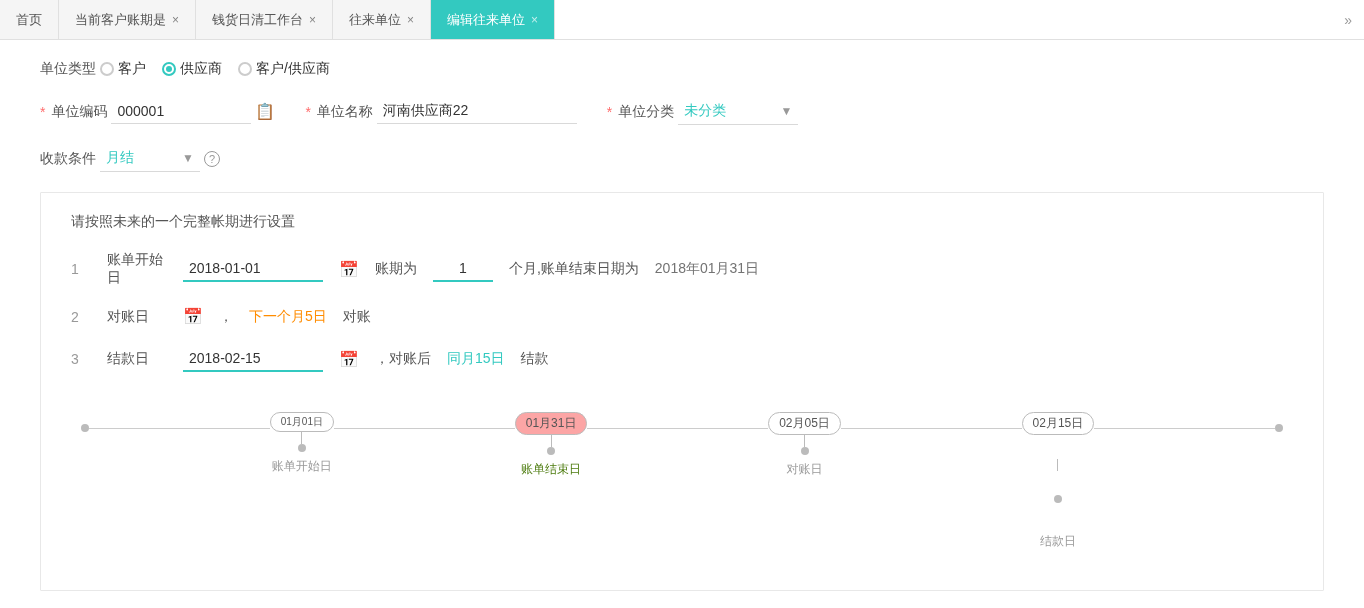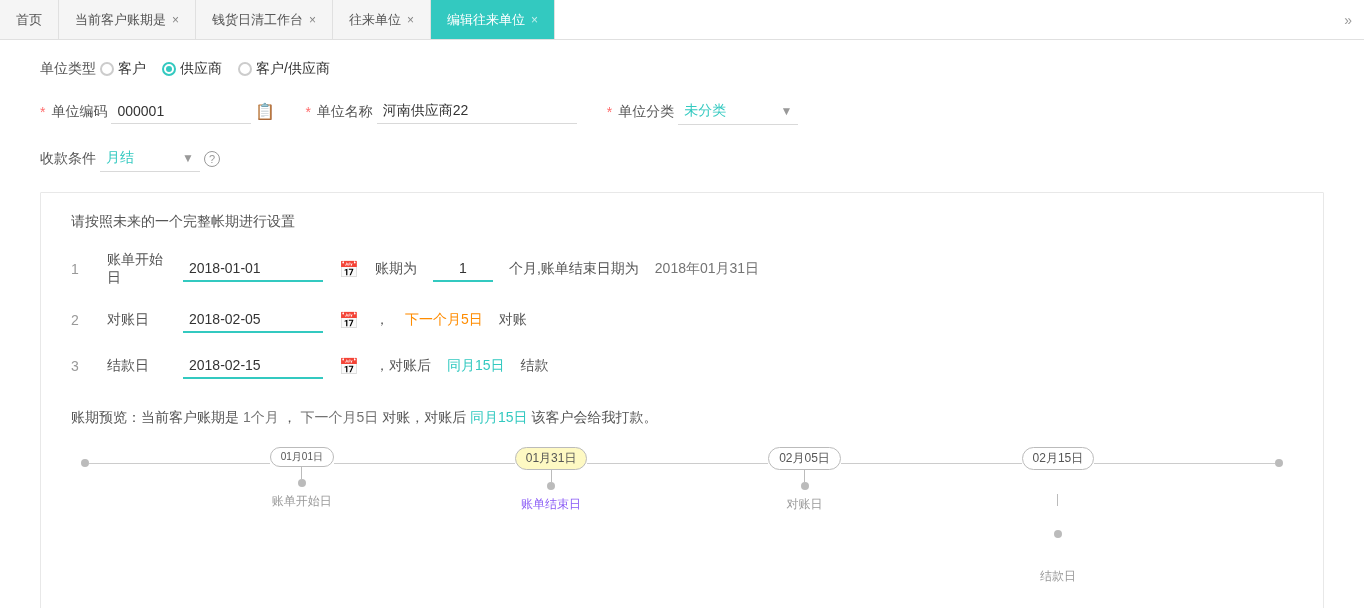--- a/index.html
+++ b/index.html
@@ -317,68 +317,58 @@
       <span class="cal-icon">📅</span>
       <span class="inline-text">账期为</span>
       <input class="small-input" type="text" value="1" style="">
       <span class="inline-text">个月,账单结束日期为</span>
       <span class="orange-text">2018年01月31日</span>
     </div>
 
     <div class="period-row">
       <span class="period-num">2</span>
       <span class="period-field-label">对账日</span>
-      <input class="period-input" type="text" value="2018-02-05" style="">
       <span class="cal-icon">📅</span>
       <span class="inline-text">，</span>
       <span style="color:#ff8c00;">下一个月5日</span>
       <span class="inline-text"> 对账</span>
     </div>
 
     <div class="period-row">
       <span class="period-num">3</span>
       <span class="period-field-label">结款日</span>
       <input class="period-input" type="text" value="2018-02-15" style="">
       <span class="cal-icon">📅</span>
       <span class="inline-text">，对账后</span>
       <span class="teal-text"> 同月15日</span>
       <span class="inline-text"> 结款</span>
     </div>
 
     <div class="preview-section">
-      <div class="preview-line">
-        <span>账期预览：当前客户账期是</span>
-        <span class="orange-text">1个月</span>
-        <span>，</span>
-        <span class="orange-text">下一个月5日</span>
-        <span> 对账，对账后 </span>
-        <span class="teal-text">同月15日</span>
-        <span> 该客户会给我打款。</span>
-      </div>
 
       <div style="display:flex; align-items:flex-start; padding: 0 10px; margin-top: 10px;">
 
         <div style="display:flex;flex-direction:column;align-items:center;margin-top:12px;">
           <div style="width:8px;height:8px;border-radius:50%;background:#bbb;"></div>
         </div>
 
         <div style="flex:1;height:1px;background:#ccc;margin-top:16px;"></div>
         <div style="display:flex;flex-direction:column;align-items:center;">
           <div style="border:1px solid #bbb;border-radius:12px;padding:2px 10px;font-size:10px;color:#555;background:#fff;white-space:nowrap;">01月01日</div>
           <div style="width:1px;height:12px;background:#bbb;"></div>
           <div style="width:8px;height:8px;border-radius:50%;background:#bbb;"></div>
           <div style="font-size:12px;color:#999;margin-top:6px;white-space:nowrap;">账单开始日</div>
         </div>
 
         <div style="flex:1;height:1px;background:#ccc;margin-top:16px;"></div>
         <div style="display:flex;flex-direction:column;align-items:center;">
-          <div style="border:1px solid #bbb;border-radius:12px;padding:2px 10px;font-size:12px;color:#555;background:#fef9c3;white-space:nowrap;">01月31日</div>
+          <div style="border:1px solid #bbb;border-radius:12px;padding:2px 10px;font-size:12px;color:#555;background:#fca5a5;white-space:nowrap;">01月31日</div>
           <div style="width:1px;height:12px;background:#bbb;"></div>
           <div style="width:8px;height:8px;border-radius:50%;background:#bbb;"></div>
-          <div style="font-size:12px;color:#8b5cf6;margin-top:6px;white-space:nowrap;">账单结束日</div>
+          <div style="font-size:12px;color:#4d7c0f;margin-top:6px;white-space:nowrap;">账单结束日</div>
         </div>
 
         <div style="flex:1;height:1px;background:#ccc;margin-top:16px;"></div>
         <div style="display:flex;flex-direction:column;align-items:center;">
           <div style="border:1px solid #bbb;border-radius:12px;padding:2px 10px;font-size:12px;color:#555;background:#fff;white-space:nowrap;">02月05日</div>
           <div style="width:1px;height:12px;background:#bbb;"></div>
           <div style="width:8px;height:8px;border-radius:50%;background:#bbb;"></div>
           <div style="font-size:12px;color:#999;margin-top:6px;white-space:nowrap;">对账日</div>
         </div>
 

